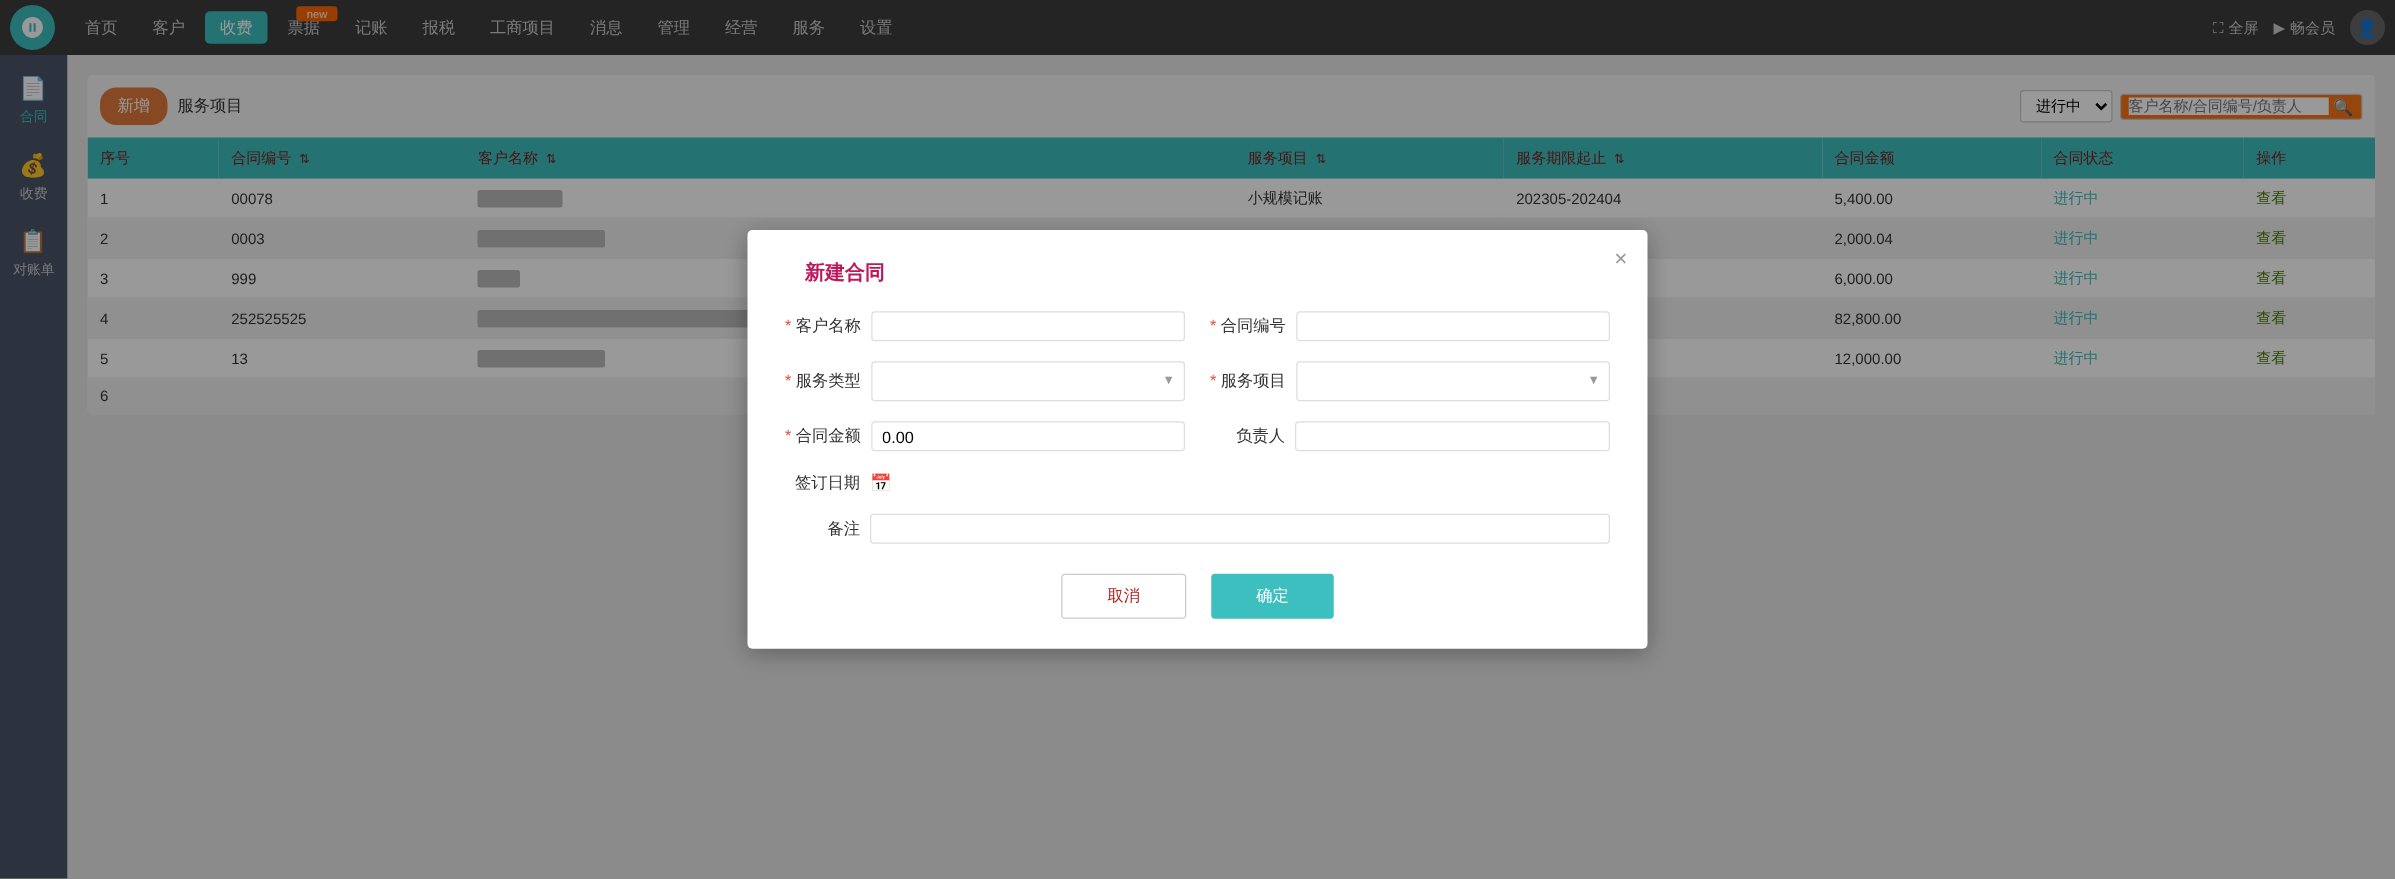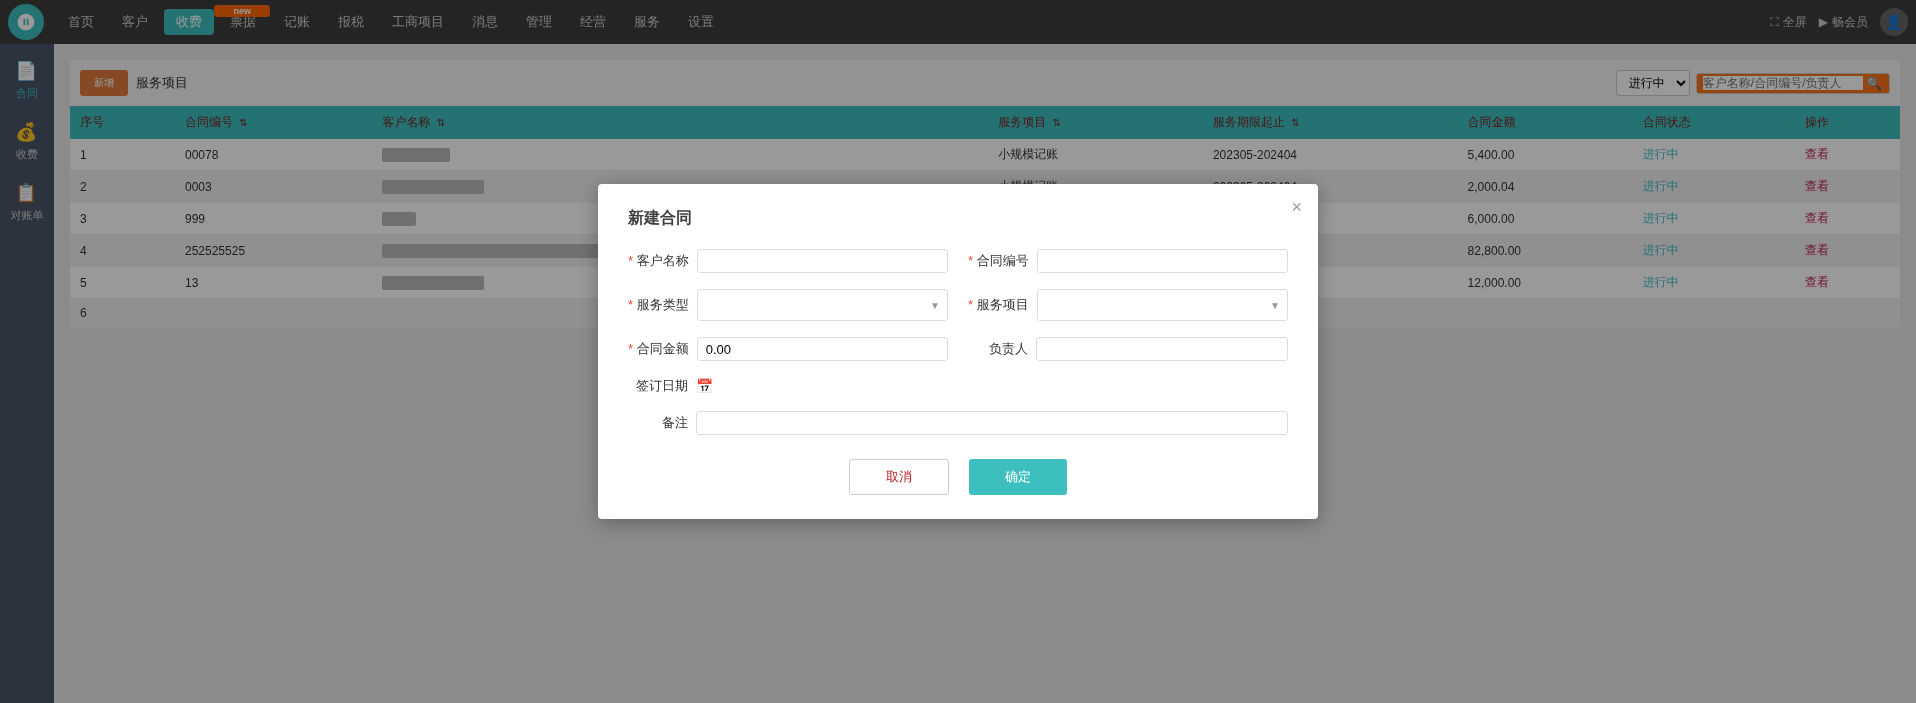--- a/index.html
+++ b/index.html
@@ -47,23 +47,22 @@
     .nav-item-new {
       position: relative;
     }
     .nav-item-new .new-badge {
       position: absolute;
       top: -4px;
       right: -2px;
       background: #ff6600;
       color: #fff;
       font-size: 9px;
-      padding: 1px 19px;
-      border-radius: 3px;
-      font-weight: bold;
+      padding: 1px 8px;
+      border-radius: 3px;
     }
     .nav-right {
       display: flex;
       align-items: center;
       gap: 12px;
       color: #ccc;
       font-size: 12px;
     }
     .nav-right-btn {
       display: flex;
@@ -139,23 +138,23 @@
       align-items: center;
       gap: 8px;
       padding: 10px 10px;
       background: #f5f5f5;
     }
     .btn-new {
       background: #e07b3c;
       color: #fff;
       border: none;
       padding: 6px 14px;
-      border-radius: 3px;
-      cursor: pointer;
-      font-size: 10px;
+      border-radius: 13px;
+      cursor: pointer;
+      font-size: 13px;
     }
     .toolbar-label {
       color: #333;
       font-size: 13px;
     }
     .toolbar-spacer { flex: 1; }
     .toolbar-filter {
       display: flex;
       align-items: center;
       gap: 6px;
@@ -204,21 +203,21 @@
     tbody tr:nth-child(odd) { background: #fff; }
     tbody td {
       padding: 7px 10px;
       color: #333;
       border-bottom: 1px solid #eee;
     }
     .status-badge {
       color: #3dbfbf;
     }
     .action-link {
-      color: #be185d;
+      color: #4d7c0f;
       cursor: pointer;
       text-decoration: none;
     }
     .sort-icon { font-size: 10px; margin-left: 3px; }
 
     
     .overlay {
       position: fixed;
       top: 0; left: 0; right: 0; bottom: 0;
       background: rgba(0,0,0,0.4);
@@ -233,22 +232,23 @@
       background: #fff;
       border-radius: 4px;
       width: 720px;
       padding: 24px 30px 24px 30px;
       position: relative;
       box-shadow: 0 4px 20px rgba(0,0,0,0.3);
     }
     .modal-title {
       font-size: 16px;
       font-weight: bold;
-      color: #404040;
+      color: #be185d;
       margin-bottom: 20px;
+      margin-left: 16px;
     }
     .modal-close {
       position: absolute;
       top: 14px;
       right: 16px;
       cursor: pointer;
       color: #999;
       font-size: 18px;
       line-height: 1;
     }

